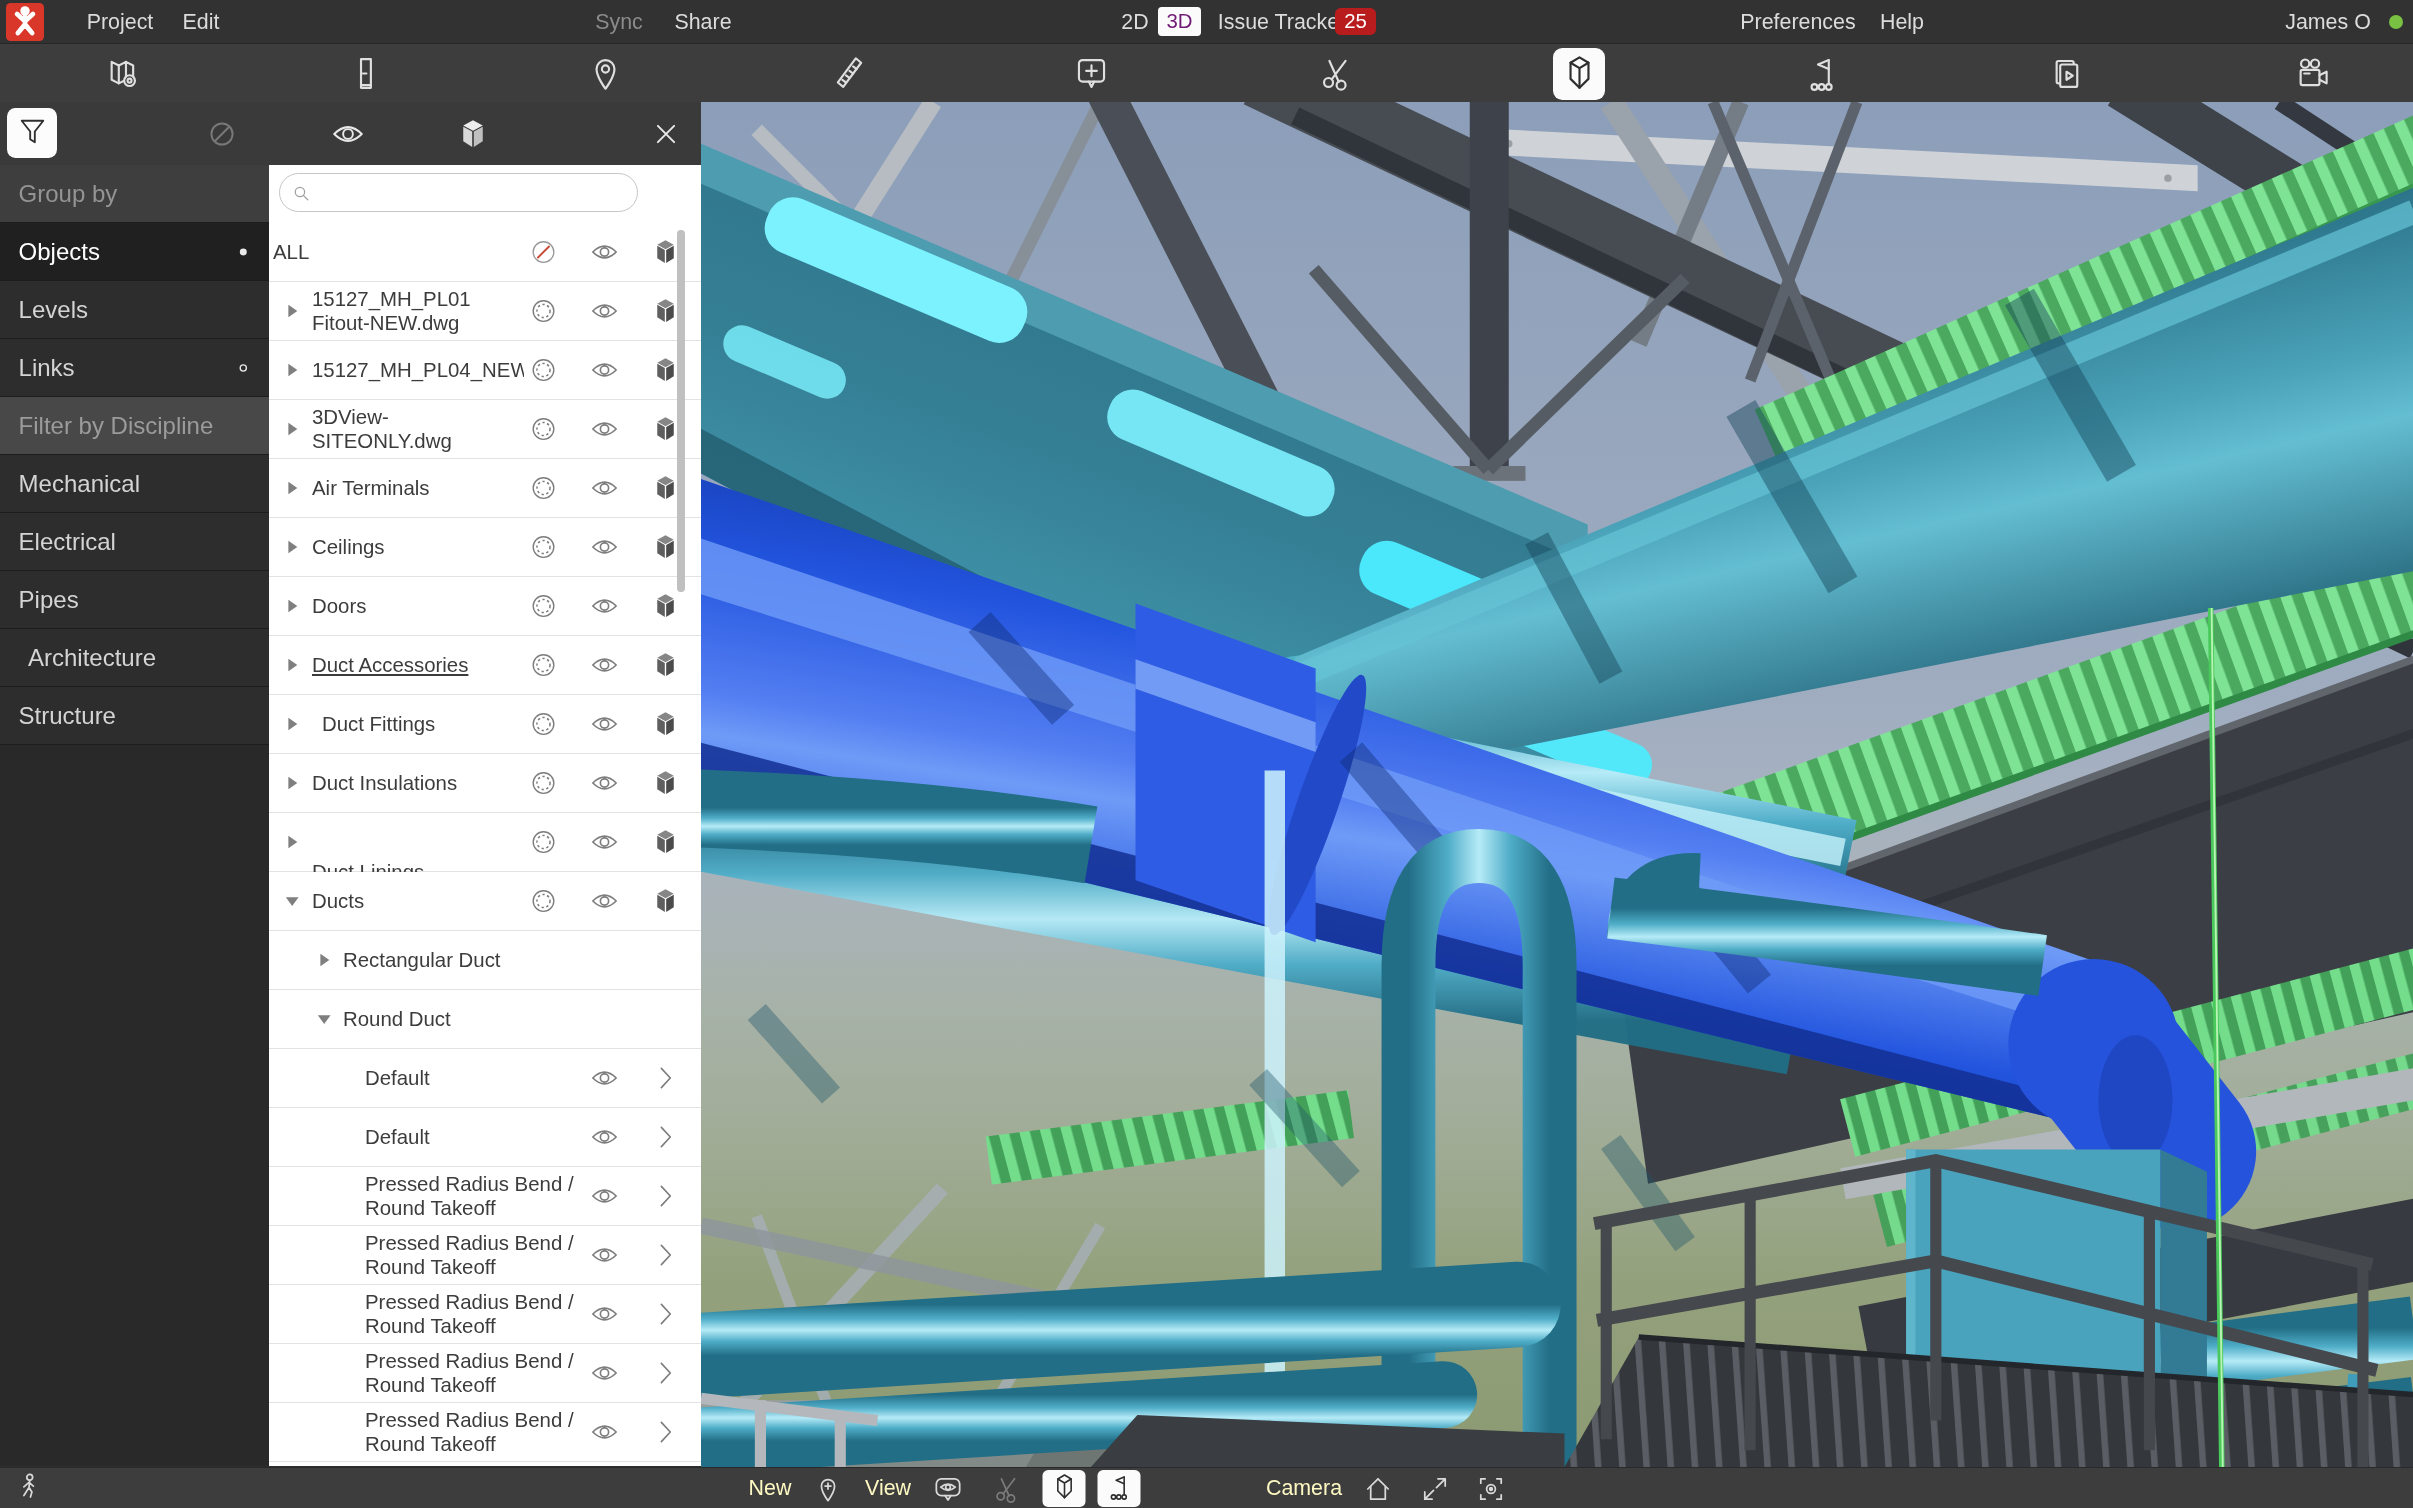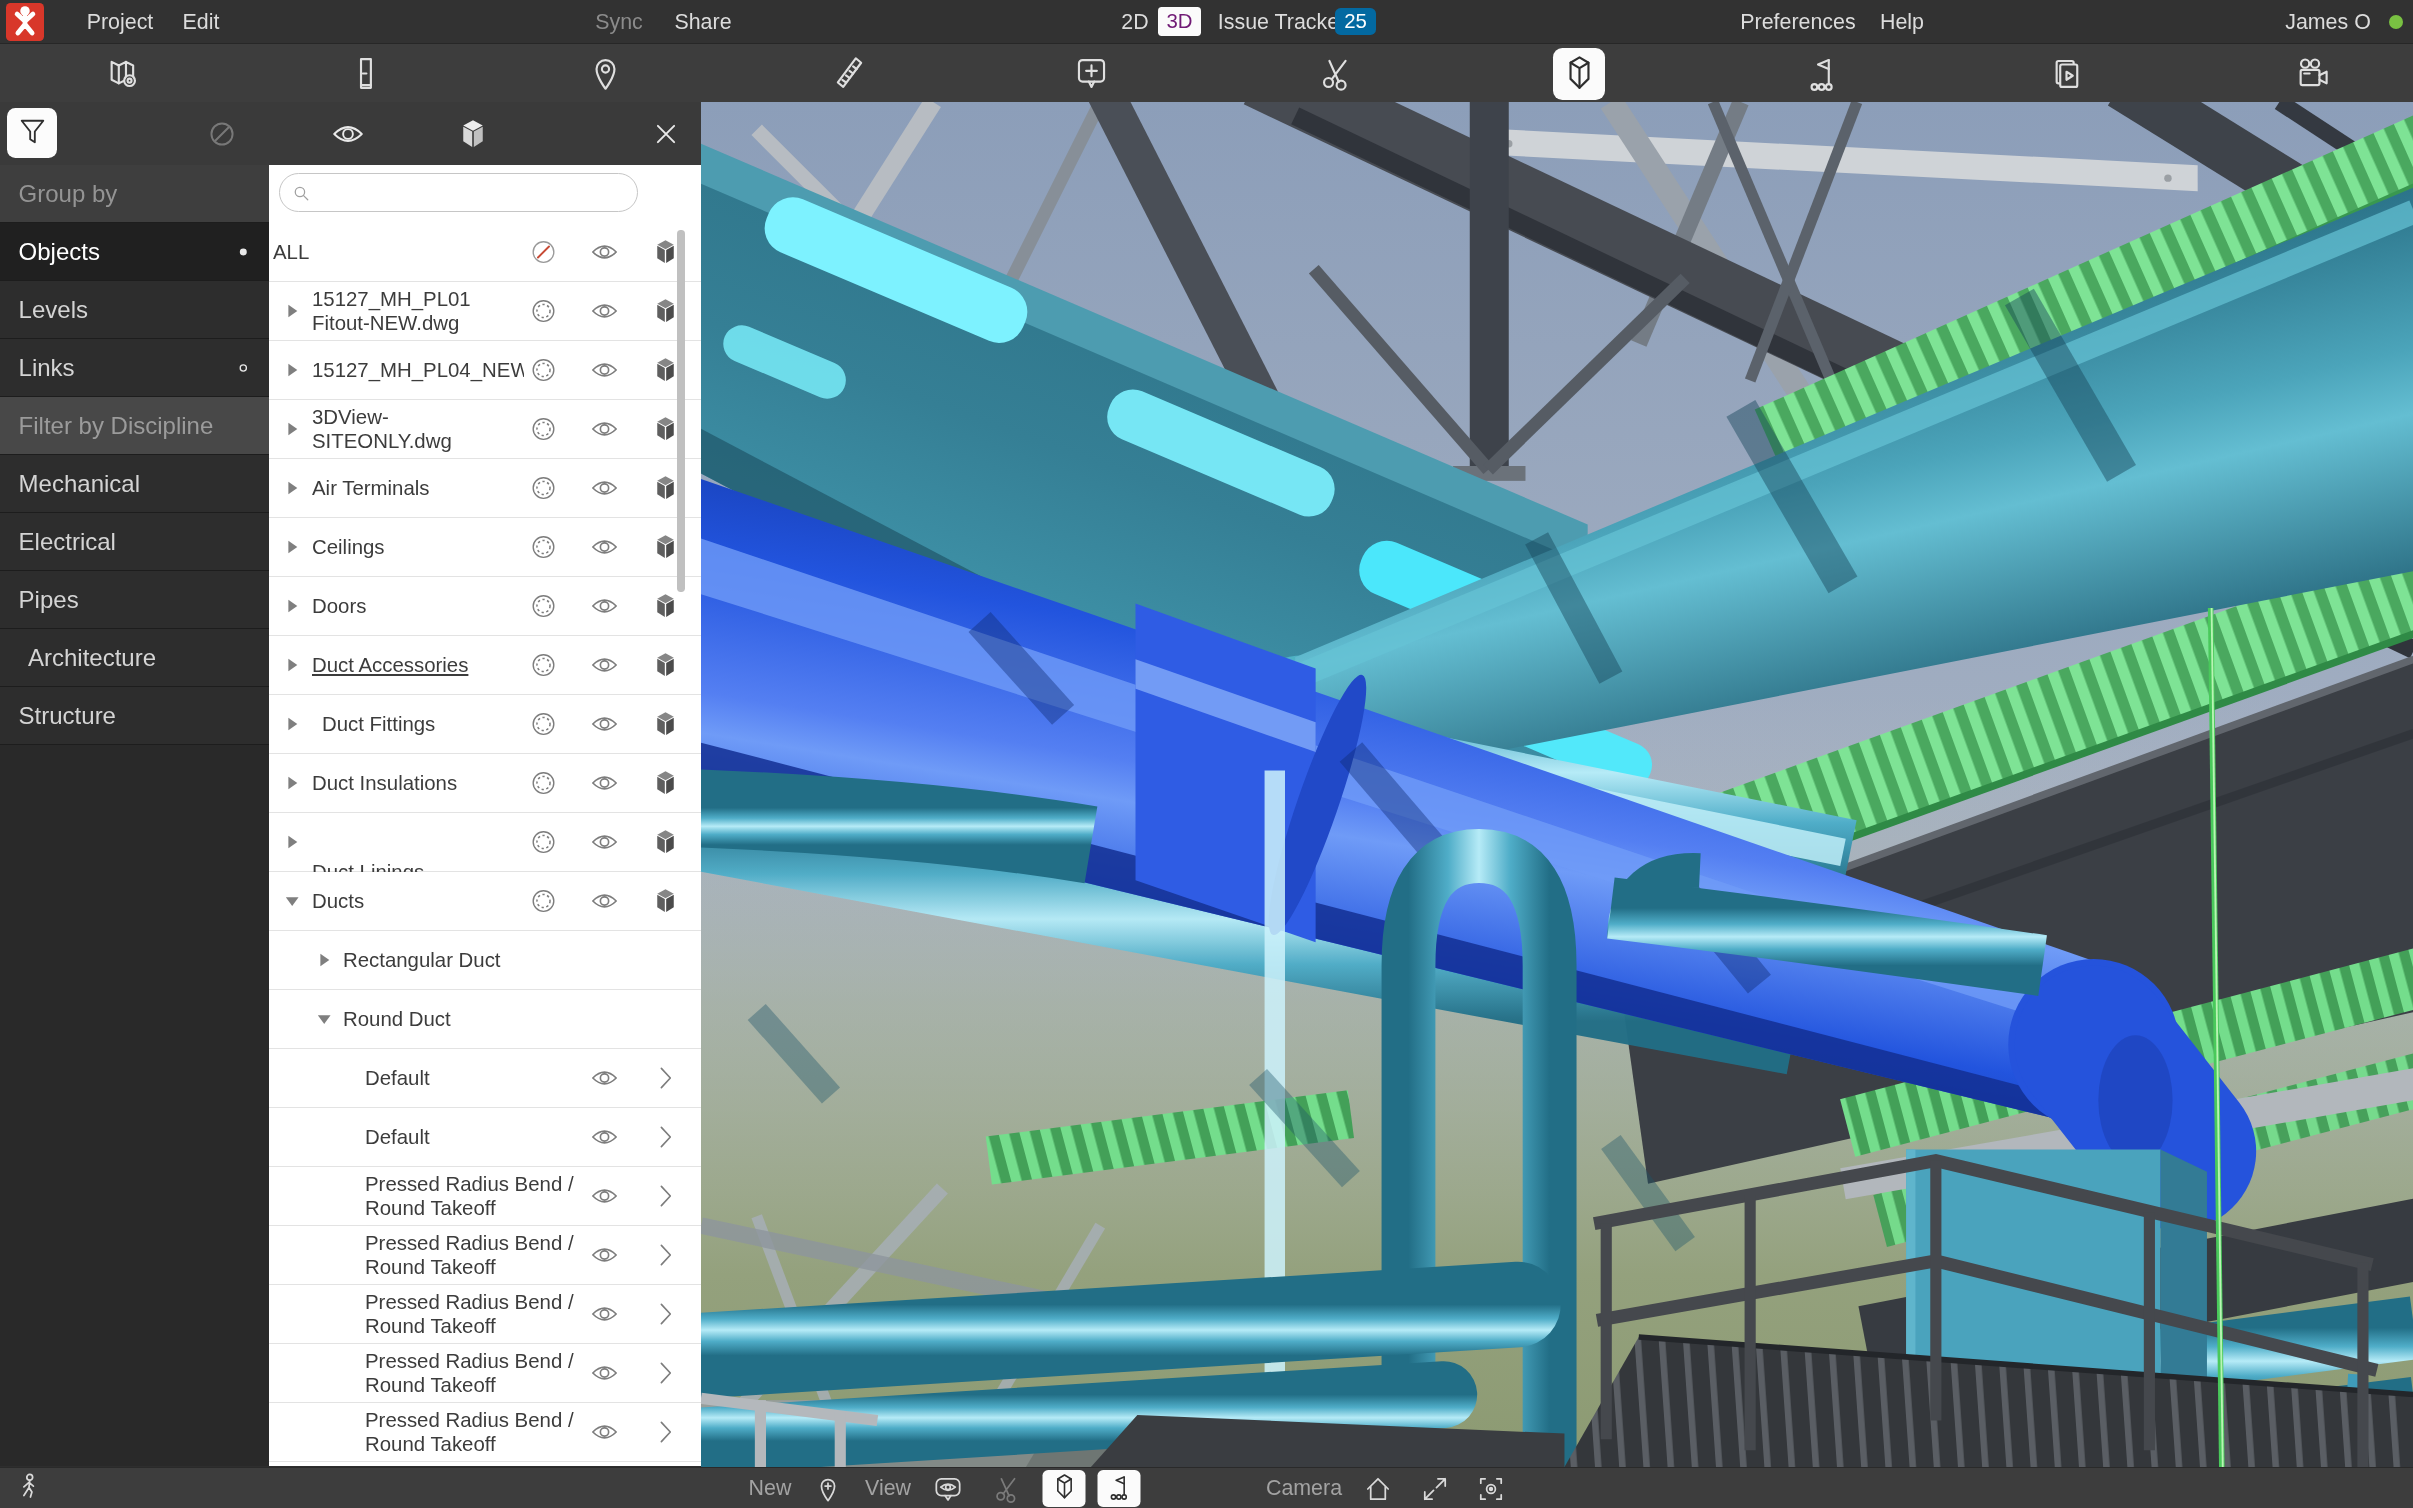--- a/index.html
+++ b/index.html
@@ -42,21 +42,21 @@
   .trow{position:relative;height:59px;border-bottom:1.9px solid #e3e3e3;background:#fff;}
   .trow .tri{position:absolute;top:50%;transform:translateY(-50%);width:20.4px;height:20.4px;color:#7f7f7f;}
   .trow .lbl{position:absolute;top:50%;transform:translateY(-50%);width:212px;font-size:20.4px;line-height:24px;color:#3c3c3c;overflow:hidden;}
   .slot{position:absolute;top:50%;transform:translateY(-50%);width:33px;height:33px;color:#7d7d7d;}
   .slot svg,.tri svg,.radio svg{width:100%;height:100%;display:block;}
   .scrollbar{position:absolute;left:408px;top:65px;width:8.4px;height:362px;background:#c0c0c0;border-radius:3.7px;z-index:5;}
   
   .viewport{position:absolute;left:701px;top:102px;width:1713px;height:1365px;background:#8c9eb9;}
   .viewport svg{display:block;width:100%;height:100%;}
   
-  .bottombar{position:absolute;left:0;top:1467px;width:2413px;height:42px;background:#3d3d3d;border-top:1.9px solid #2a2a2a;color:#a3a3a3;}
+  .bottombar{position:absolute;left:0;top:1467px;width:2413px;height:42px;background:#3d3d3d;border-top:1.9px solid #2a2a2a;color:#fef9c3;}
   .bb{position:absolute;top:0;transform:translateX(-50%);line-height:40px;font-size:21.4px;white-space:nowrap;}
   .bbicon{position:absolute;top:50%;transform:translate(-50%,-50%);width:35px;height:35px;color:#d9d9d9;}
   .bbicon.dim{color:#7a7a7a;}
   .bbicon svg{width:100%;height:100%;display:block;}
   .bbtn{position:absolute;top:1.9px;transform:translateX(-50%);width:43px;height:37px;background:#fbfbfb;border-radius:5.6px;color:#2e2e2e;display:flex;align-items:center;justify-content:center;}
   .bbtn svg{width:32px;height:32px;}
 </style>
 </head>
 <body>
 
@@ -71,21 +71,21 @@
           <circle cx="24" cy="10" r="6" fill="#fff"></circle>
         </svg>
     </div>
     <span class="mi" style="left:120px">Project</span>
     <span class="mi" style="left:201px">Edit</span>
     <span class="mi disabled" style="left:619px">Sync</span>
     <span class="mi" style="left:703px">Share</span>
     <span class="mi" style="left:1135px">2D</span>
     <span class="chip3d">3D</span>
     <span class="mi" style="left:1282px">Issue Tracker</span>
-    <span class="badge" style="background:#0369a1">25</span>
+    <span class="badge" style="background:#b91c1c">25</span>
     <span class="mi" style="left:1798px">Preferences</span>
     <span class="mi" style="left:1902px">Help</span>
     <span class="mi" style="left:2328px">James O</span>
     <span class="statusdot" style="background:#79c142"></span>
   </div>
 
   <div class="toolbar" id="toolbar">
       <div class="tbtn" style="left: 121px;">
         <svg viewBox="0 0 48 48" stroke="currentColor" fill="none" stroke-width="2.4" stroke-linecap="round" stroke-linejoin="round">
           <path d="M13 11 L21 15 L29 11 L37 15 V35 L29 31 L21 35 L13 31 Z"></path>

